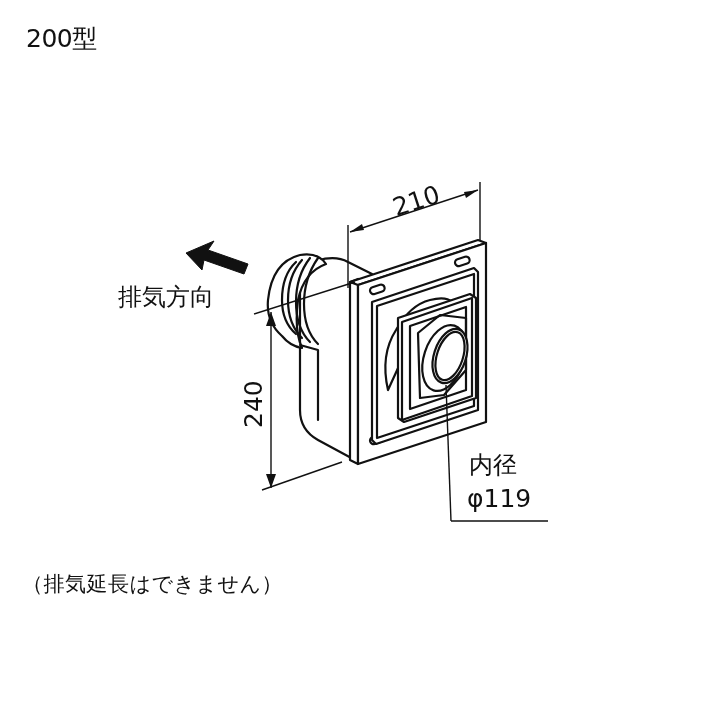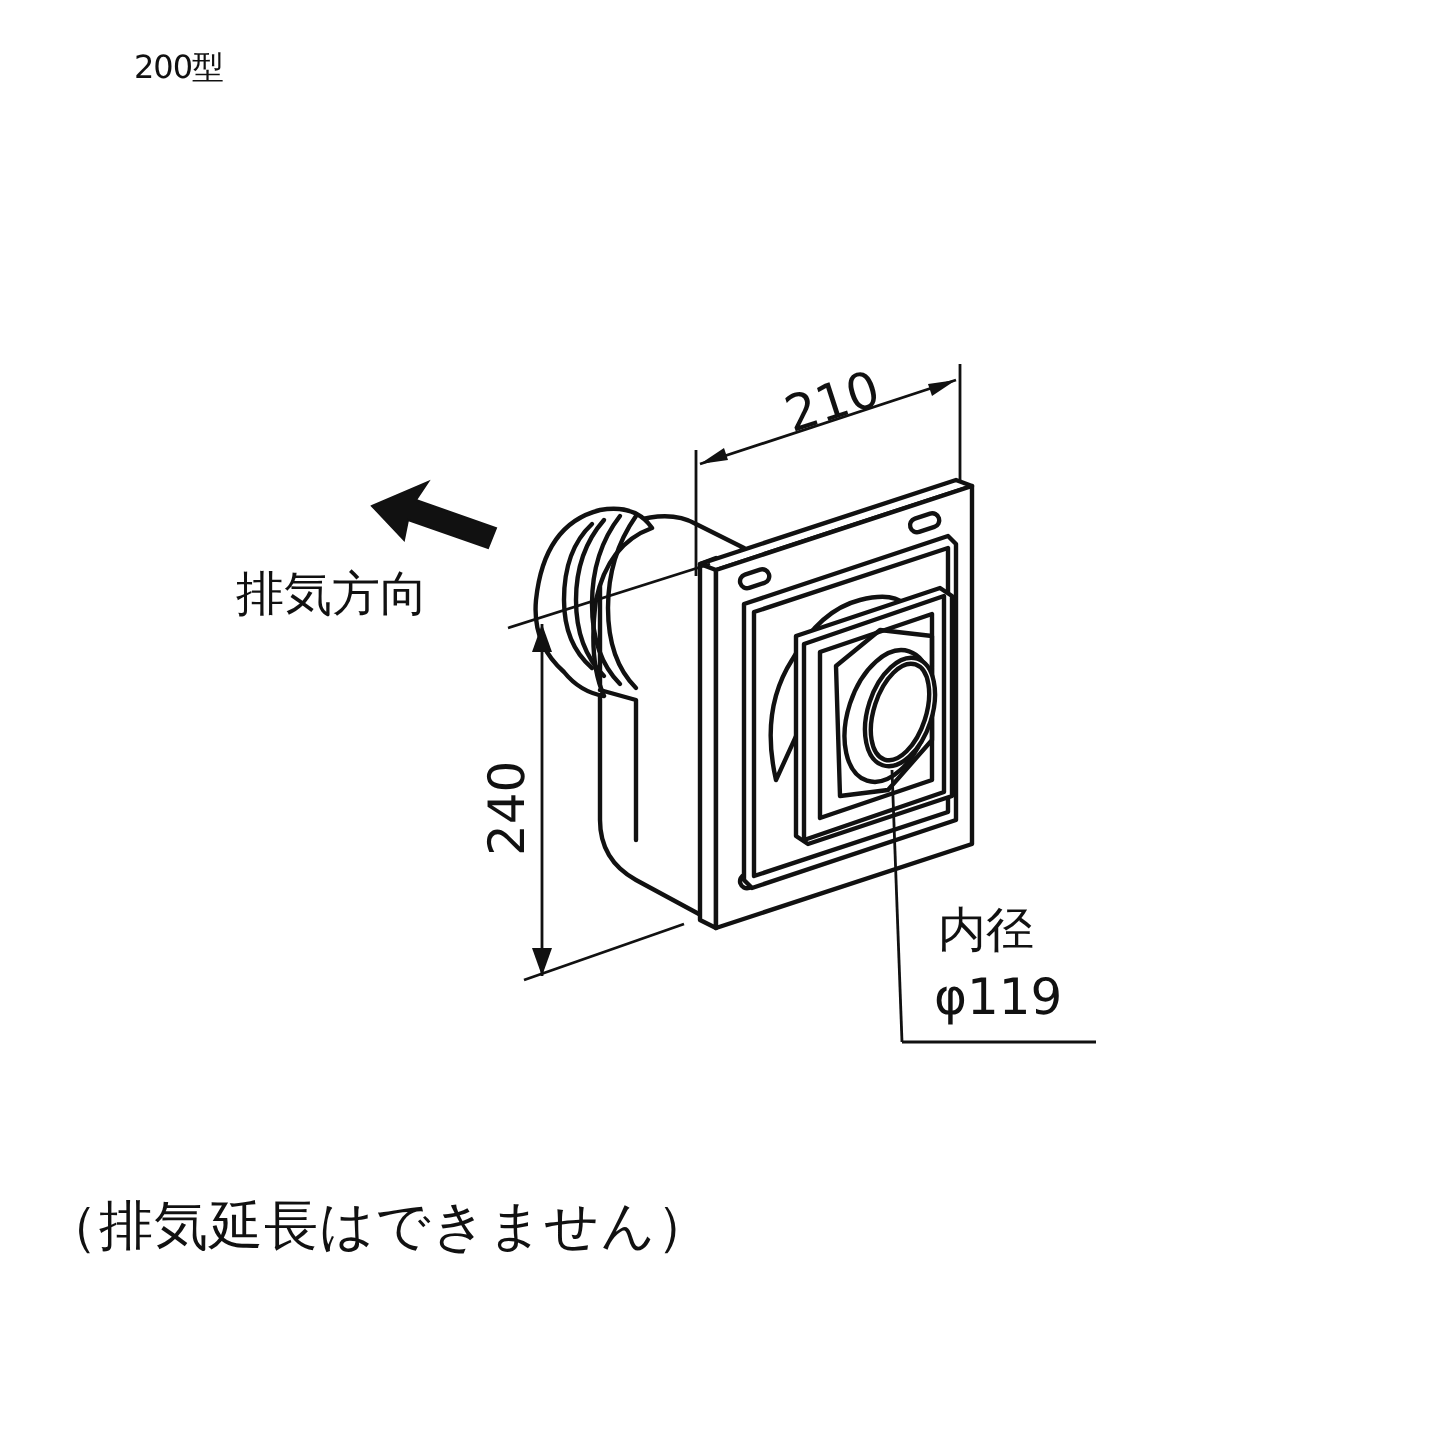--- a/index.html
+++ b/index.html
@@ -12,30 +12,29 @@
       height: 720px;
       position: relative;
       overflow: hidden;
       font-family: "DejaVu Sans", "Liberation Sans", sans-serif;
       color: #111111;
     }
     .model-title {
       position: absolute;
       left: 26px;
       top: 26px;
-      font-size: 16px;
+      font-size: 25px;
       letter-spacing: -0.5px;
       line-height: 1;
-      margin-left: 41px;
     }
     .footnote {
       position: absolute;
       left: 22px;
-      top: 600px;
-      font-size: 27px;
+      top: 574px;
+      font-size: 21px;
       line-height: 1;
       letter-spacing: 0.5px;
     }
     .diagram {
       position: absolute;
       left: 0;
       top: 0;
       width: 720px;
       height: 720px;
     }

